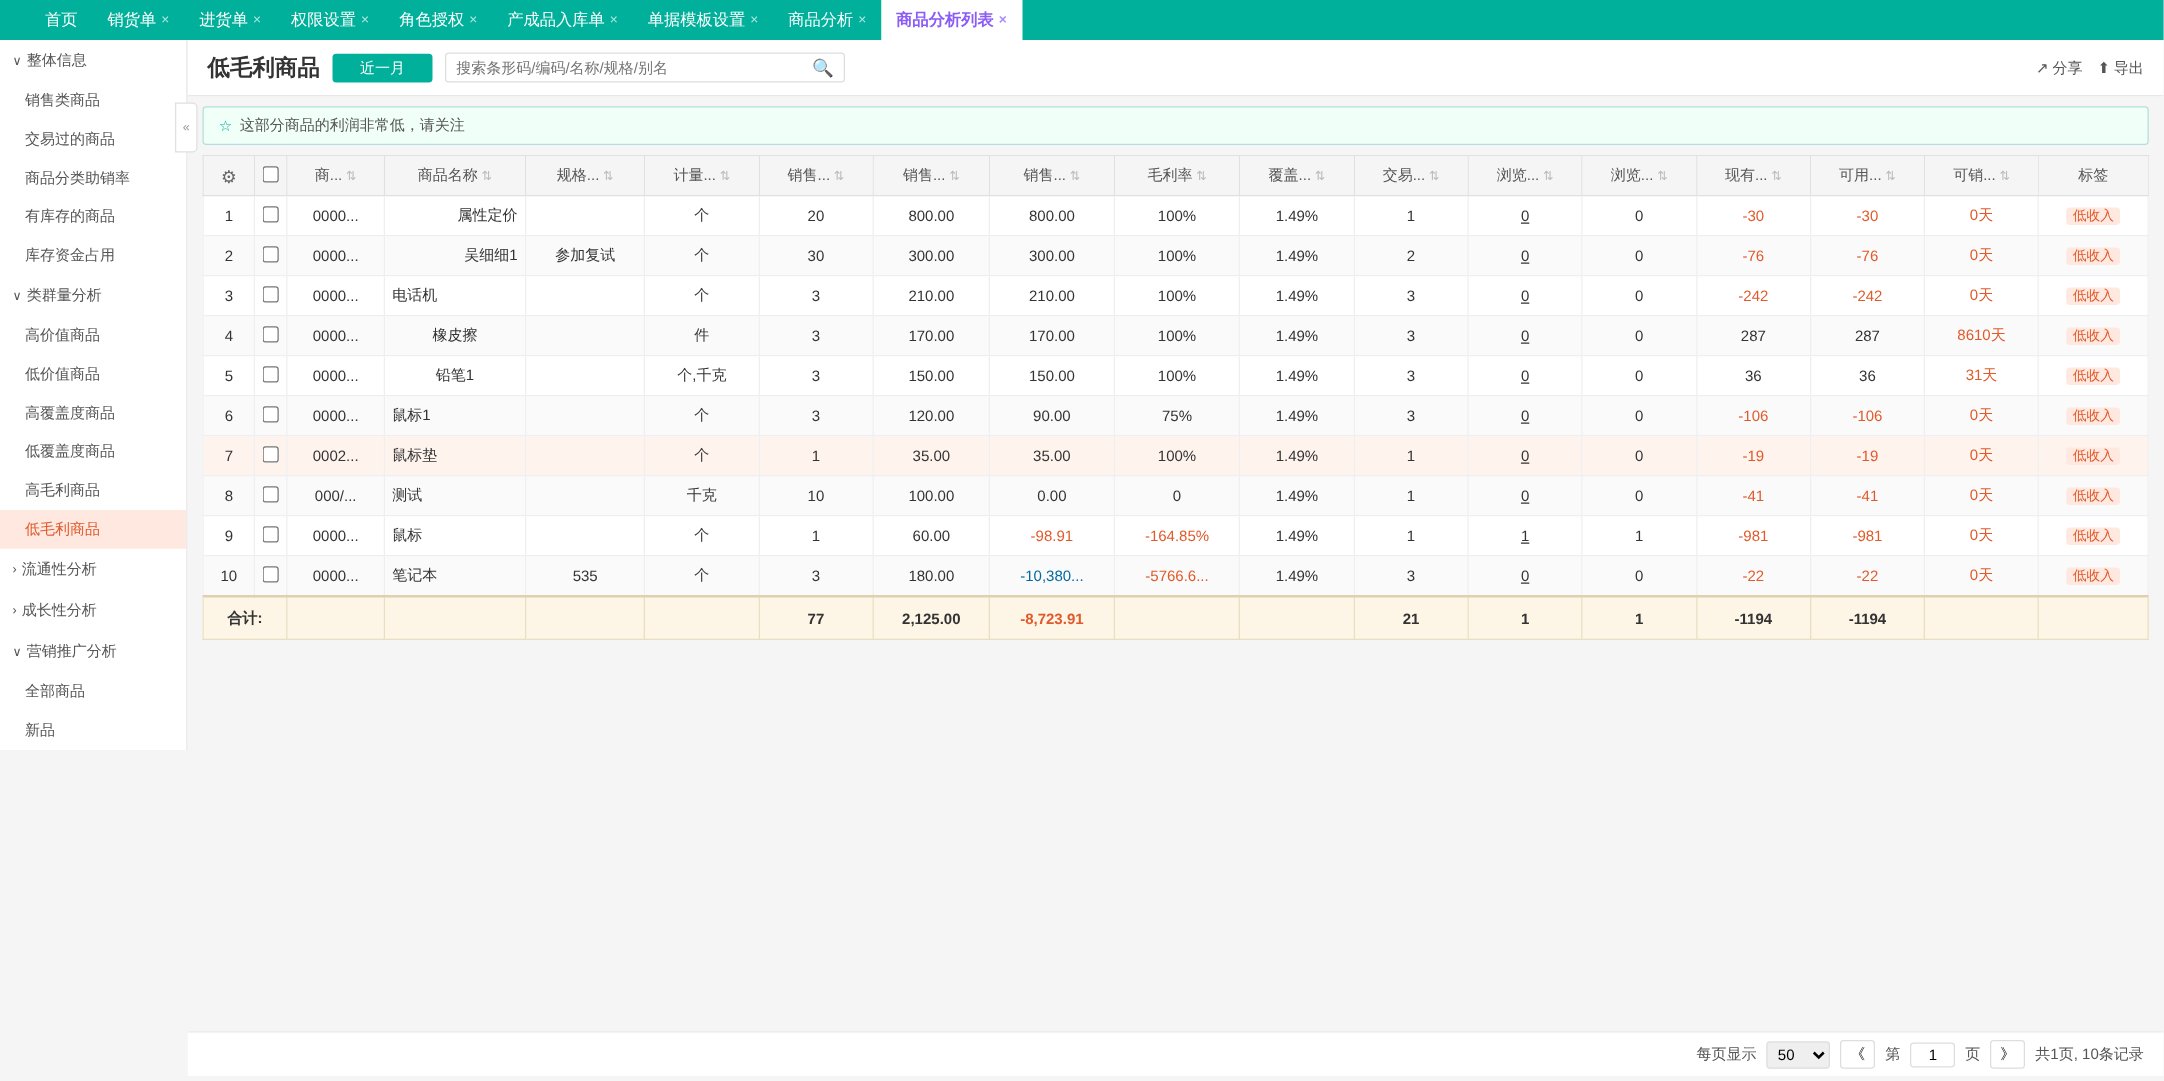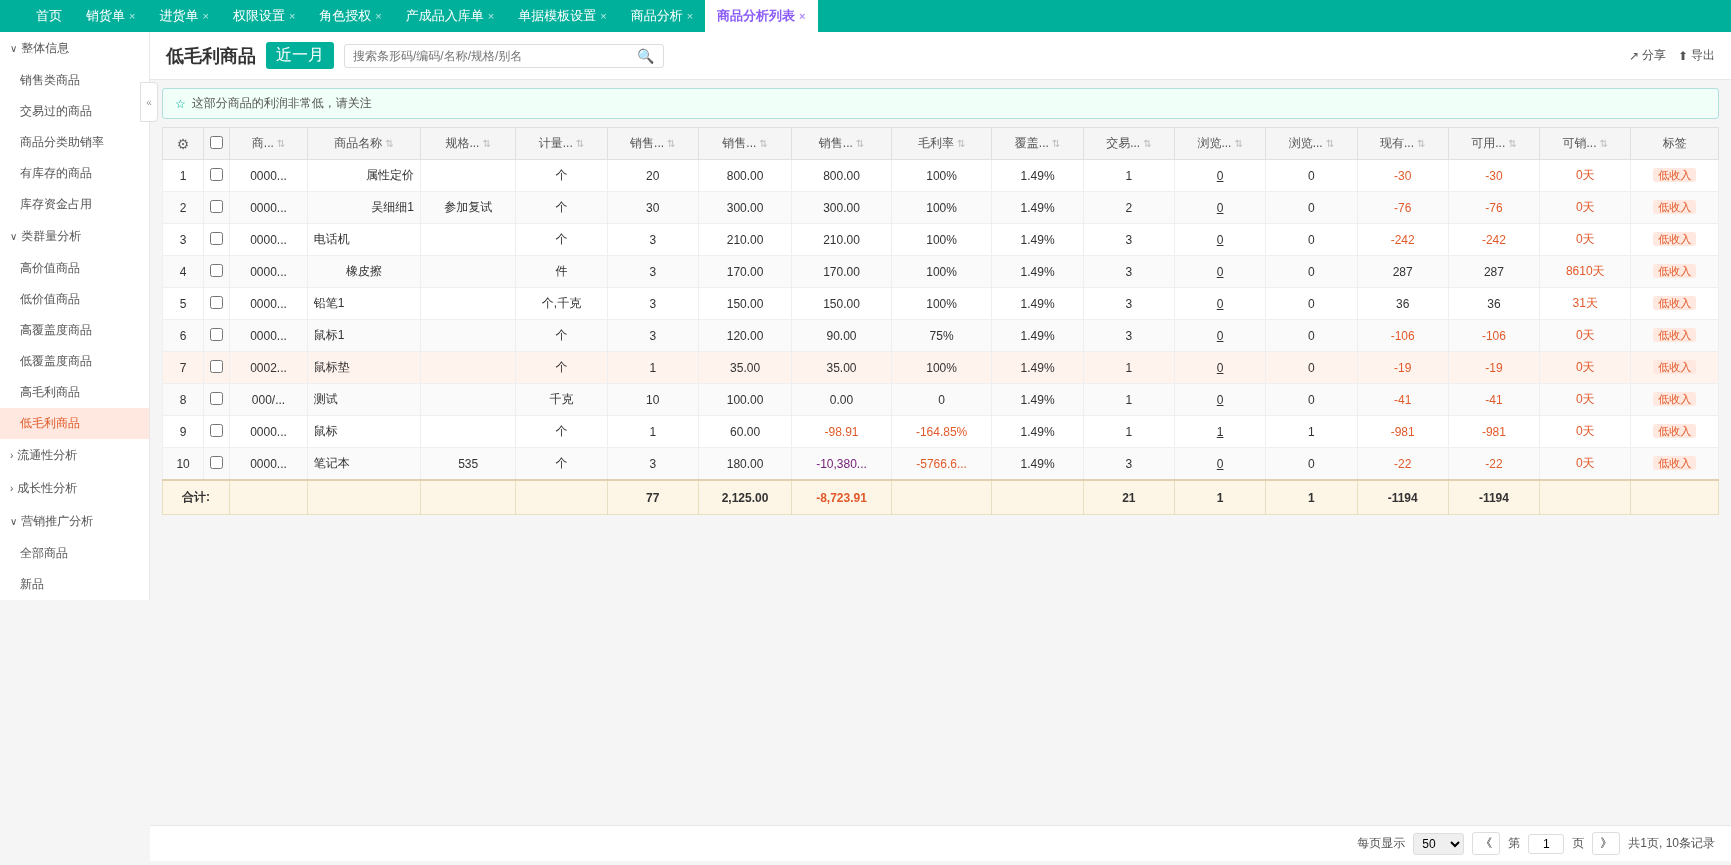--- a/index.html
+++ b/index.html
@@ -93,22 +93,22 @@
     .page-title {
       font-size: 18px;
       font-weight: bold;
       color: #333;
     }
     .date-filter-btn {
       background: #00b09b;
       color: #fff;
       border: none;
       border-radius: 3px;
-      padding: 3px 10px;
-      font-size: 16px;
+      padding: 3px 22px;
+      font-size: 12px;
       cursor: pointer;
     }
     .search-box {
       display: flex;
       align-items: center;
       border: 1px solid #ddd;
       border-radius: 3px;
       padding: 3px 8px;
       background: #fff;
       flex: 1;
@@ -575,21 +575,21 @@
       <td style="">287</td>
       <td class="text-red">8610天</td>
       <td><span class="tag-low-income">低收入</span></td>
     </tr>
             <tr>
       <td>5</td>
       <td class="checkbox-cell">
         <input type="checkbox" style="">
       </td>
       <td style="color:#333">0000...</td>
-      <td style="text-align:left">铅笔1</td>
+      <td style="text-align:center">铅笔1</td>
       <td></td>
       <td>个,千克</td>
       <td>3</td>
       <td>150.00</td>
       <td style="">150.00</td>
       <td style="">100%</td>
       <td>1.49%</td>
       <td>3</td>
       <td class="underline">0</td>
       <td>0</td>
@@ -690,21 +690,21 @@
       <td>10</td>
       <td class="checkbox-cell">
         <input type="checkbox" style="">
       </td>
       <td style="color:#333">0000...</td>
       <td style="text-align:left">笔记本</td>
       <td>535</td>
       <td>个</td>
       <td>3</td>
       <td>180.00</td>
-      <td style="color:#701a75">-10,380...</td>
+      <td style="color:#0369a1">-10,380...</td>
       <td style="color:#e05a2b">-5766.6...</td>
       <td>1.49%</td>
       <td>3</td>
       <td class="underline">0</td>
       <td>0</td>
       <td style="color:#e05a2b">-22</td>
       <td style="color:#e05a2b">-22</td>
       <td class="text-red">0天</td>
       <td><span class="tag-low-income">低收入</span></td>
     </tr>

